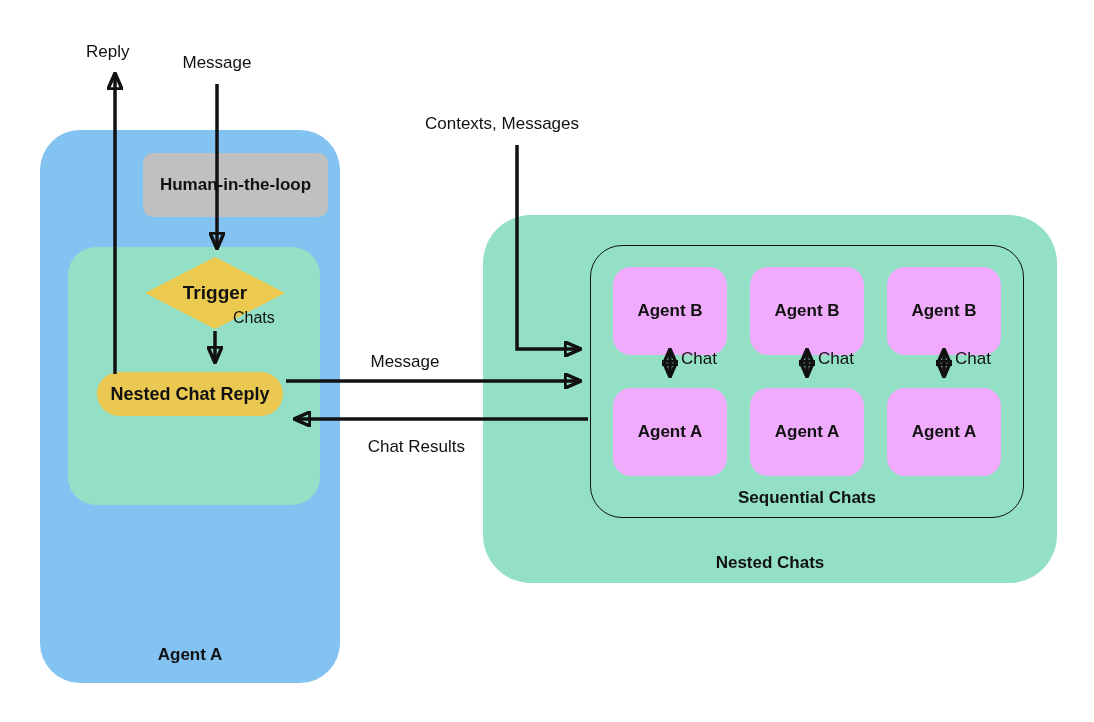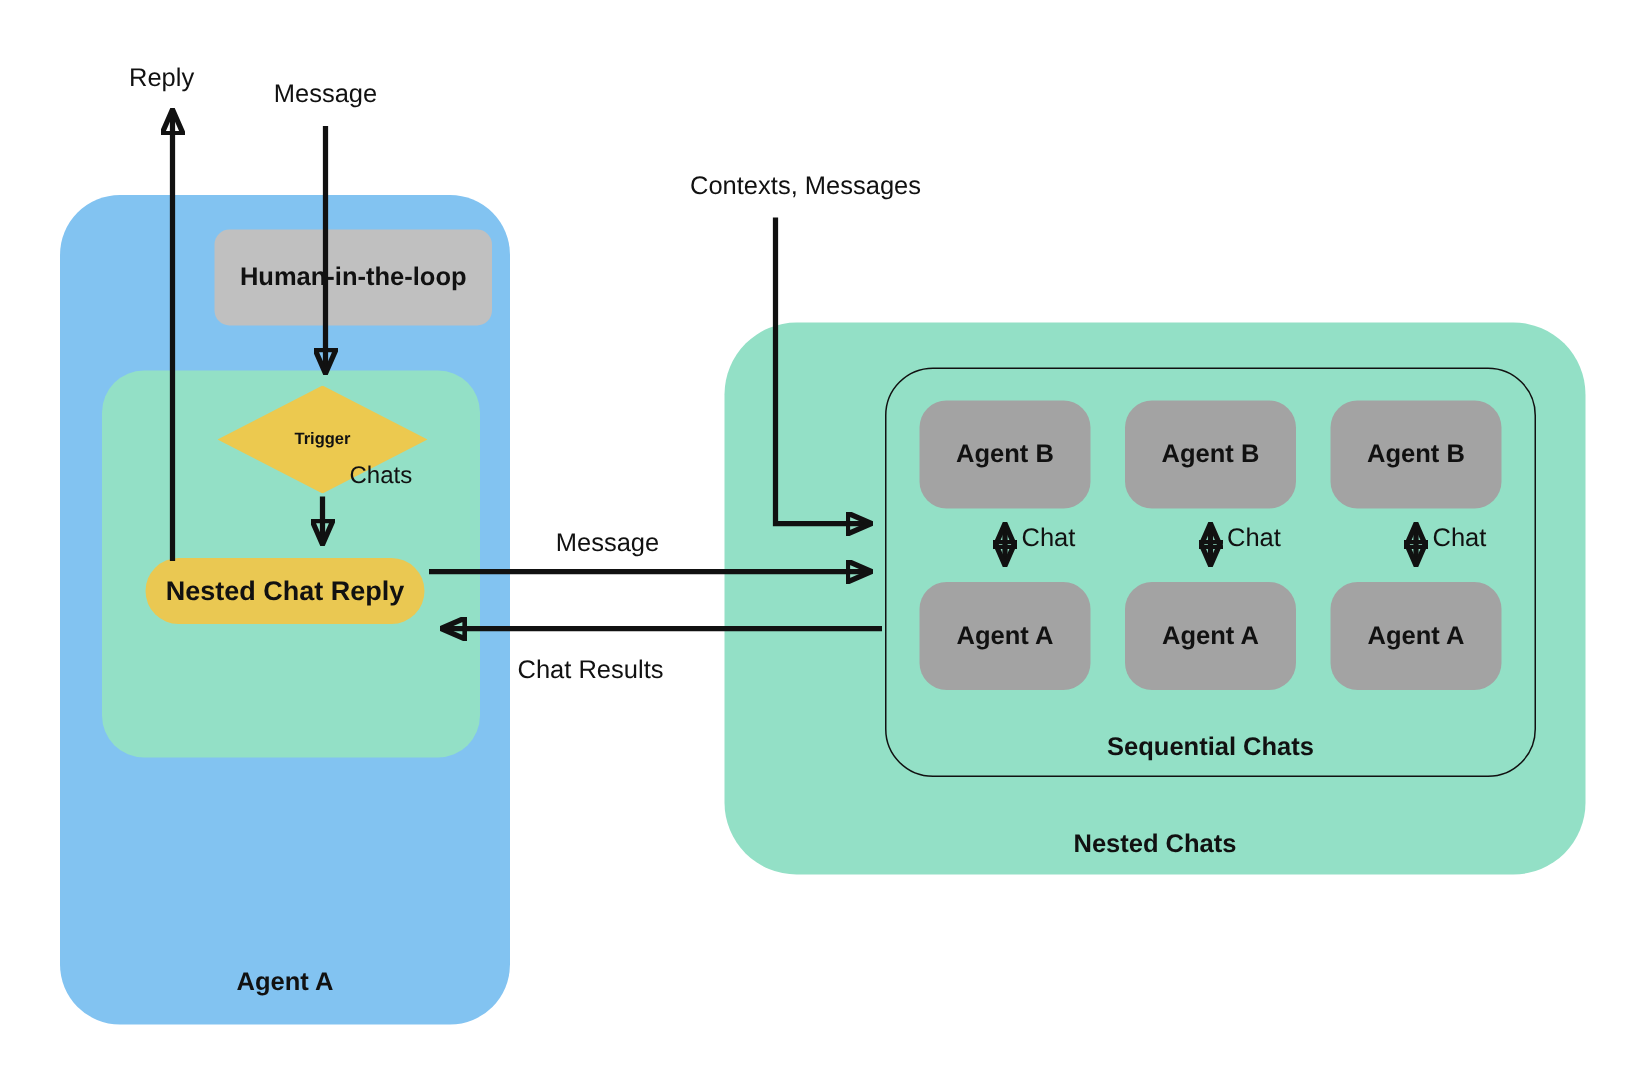--- a/index.html
+++ b/index.html
@@ -37,21 +37,21 @@
     font-size: 17px;
   }
   .handler-box {
     left: 68px; top: 247px; width: 252px; height: 258px;
     background: #93E0C6; border-radius: 28px;
   }
   .trigger-diamond {
     left: 145px; top: 257px; width: 140px; height: 72px;
     background: #ECC94F;
     clip-path: polygon(50% 0, 100% 50%, 50% 100%, 0 50%);
-    font-size: 11px;
+    font-size: 19px;
     text-align: right;
   }
   .true-label {
     left: 233px; top: 309px; width: 50px;
     font-size: 16px;
   }
   .nested-chat-reply-box {
     left: 97px; top: 372px; width: 186px; height: 44px;
     background: #EAC852; border-radius: 30px;
     font-size: 18px;
@@ -74,22 +74,22 @@
   .nested-chats-box {
     left: 483px; top: 215px; width: 574px; height: 368px;
     background: #93E0C6; border-radius: 48px;
   }
   .sequential-box {
     left: 590px; top: 245px; width: 434px; height: 273px;
     border: 1.5px solid #111; border-radius: 32px;
     background: transparent;
   }
   .pair-box {
-    width: 114px; height: 72px;
-    background: #a3a3a3; border-radius: 18px;
+    width: 114px; height: 88px;
+    background: #f0abfc; border-radius: 18px;
     font-size: 17px;
   }
   .col1 { left: 613px; } .col2 { left: 750px; } .col3 { left: 887px; }
   .row-b { top: 267px; } .row-a { top: 388px; }
   .chat-label {
     top: 349px; width: 50px; font-size: 17px;
   }
   .chat-label.c1 { left: 681px; }
   .chat-label.c2 { left: 818px; }
   .chat-label.c3 { left: 955px; }
@@ -98,23 +98,23 @@
     text-align: center; font-size: 17px;
   }
   .nested-chats-label {
     left: 483px; top: 553px; width: 574px;
     text-align: center; font-size: 17px;
   }
 
   
   .reply-label   { left: 86px;  top: 42px;  width: 62px;  font-size: 17px; }
   .message-top-label { left: 176px; top: 53px; width: 82px; text-align: center; font-size: 17px; }
-  .contexts-label { left: 460px; top: 114px; width: 172px; text-align: left; font-size: 17px; }
+  .contexts-label { left: 416px; top: 114px; width: 172px; text-align: center; font-size: 17px; }
   .message-right-label { left: 355px; top: 352px; width: 100px; text-align: center; font-size: 17px; }
-  .chat-results-label  { left: 345px; top: 437px; width: 120px; text-align: left; font-size: 17px; }
+  .chat-results-label  { left: 345px; top: 437px; width: 120px; text-align: right; font-size: 17px; }
 
   .arrow-layer {
     position: absolute; left: 0; top: 0;
     width: 1094px; height: 722px;
     pointer-events: none;
   }
   .arrow-layer path {
     stroke: #111; stroke-width: 3.5px; fill: none;
   }
 </style>

